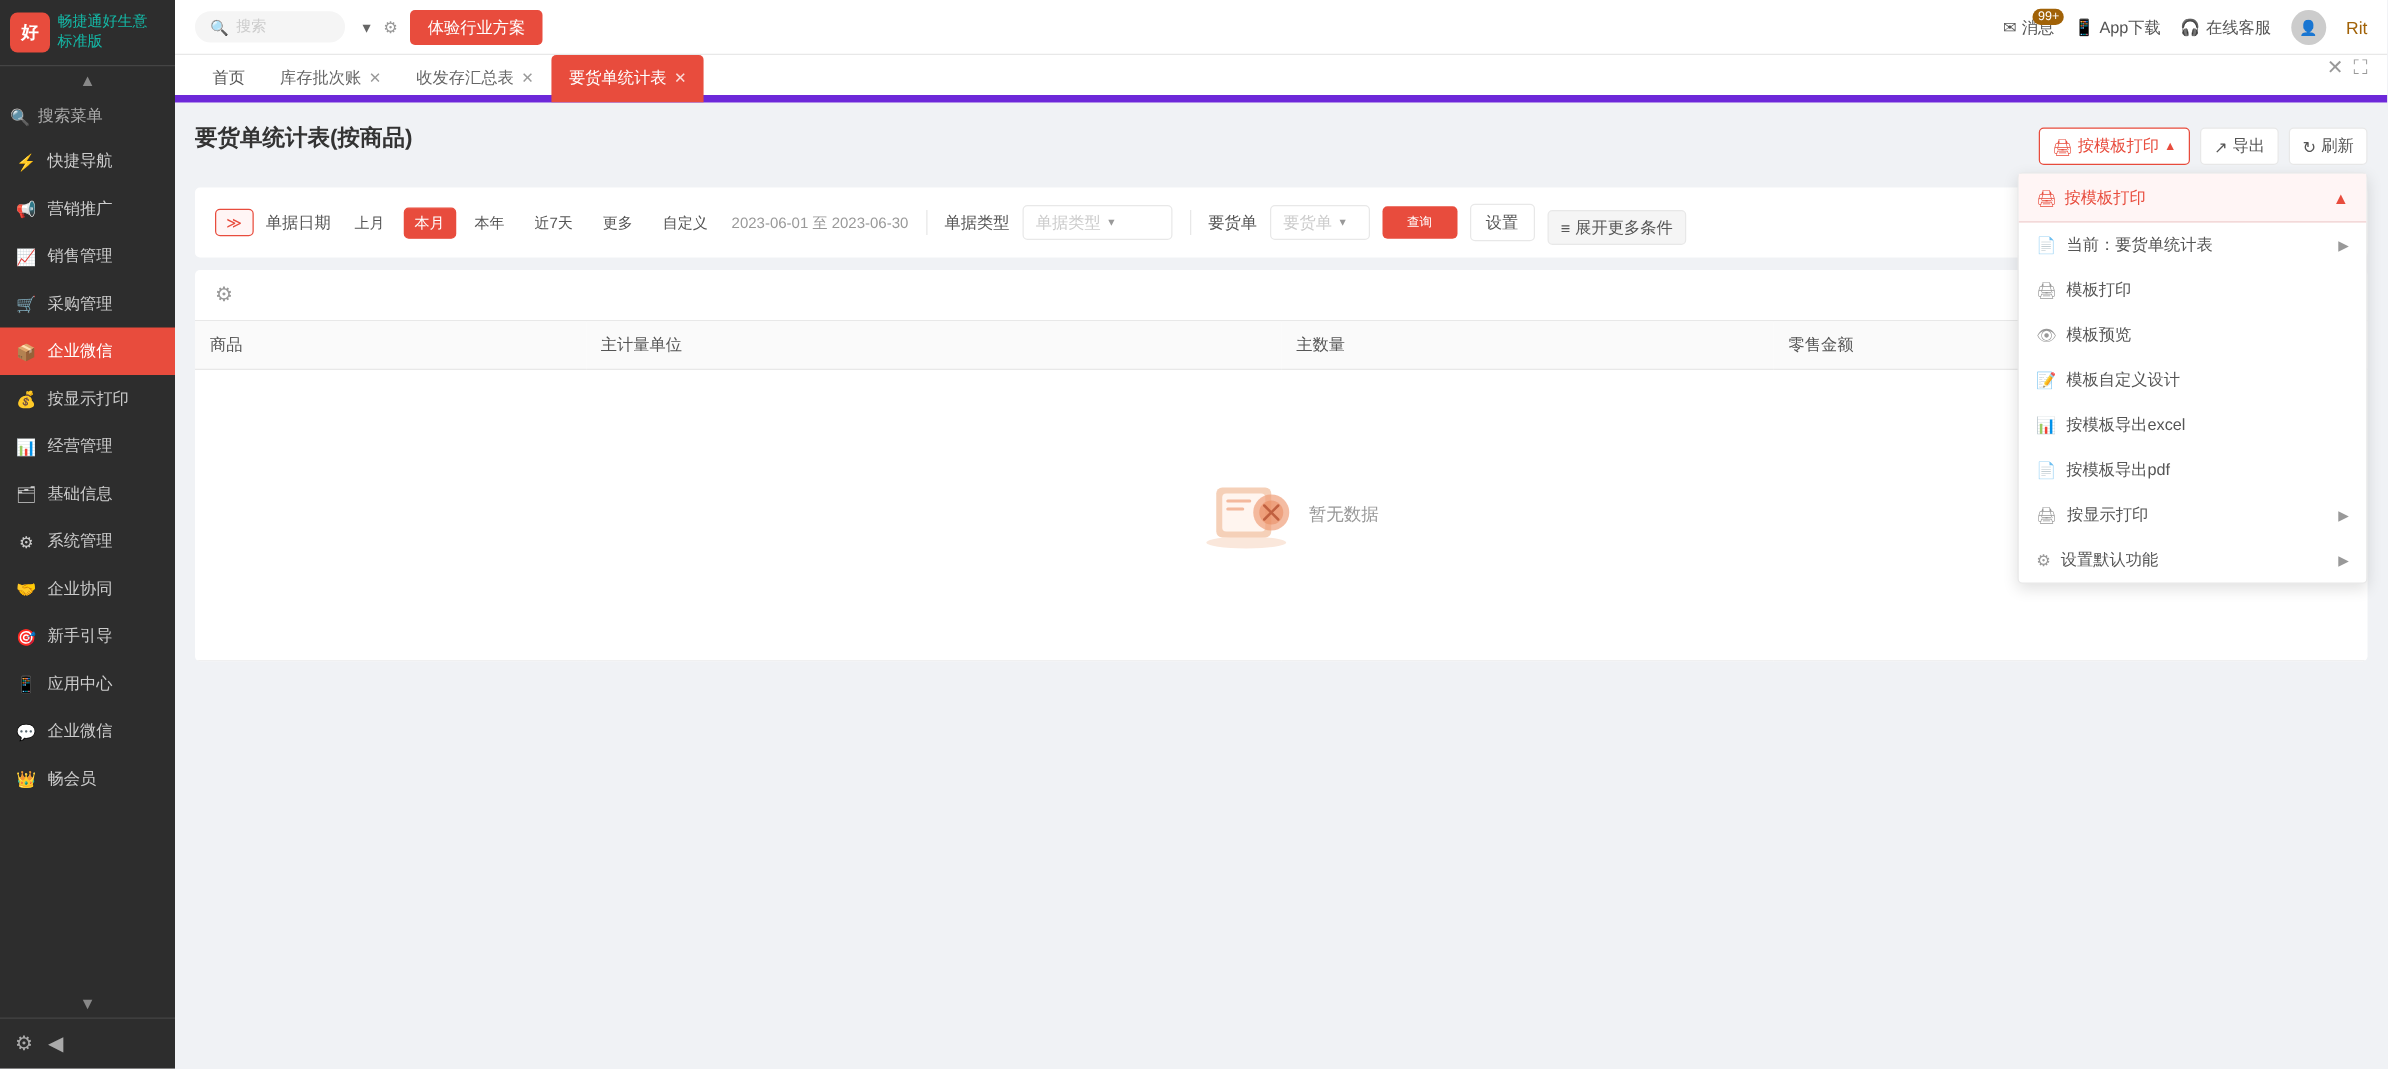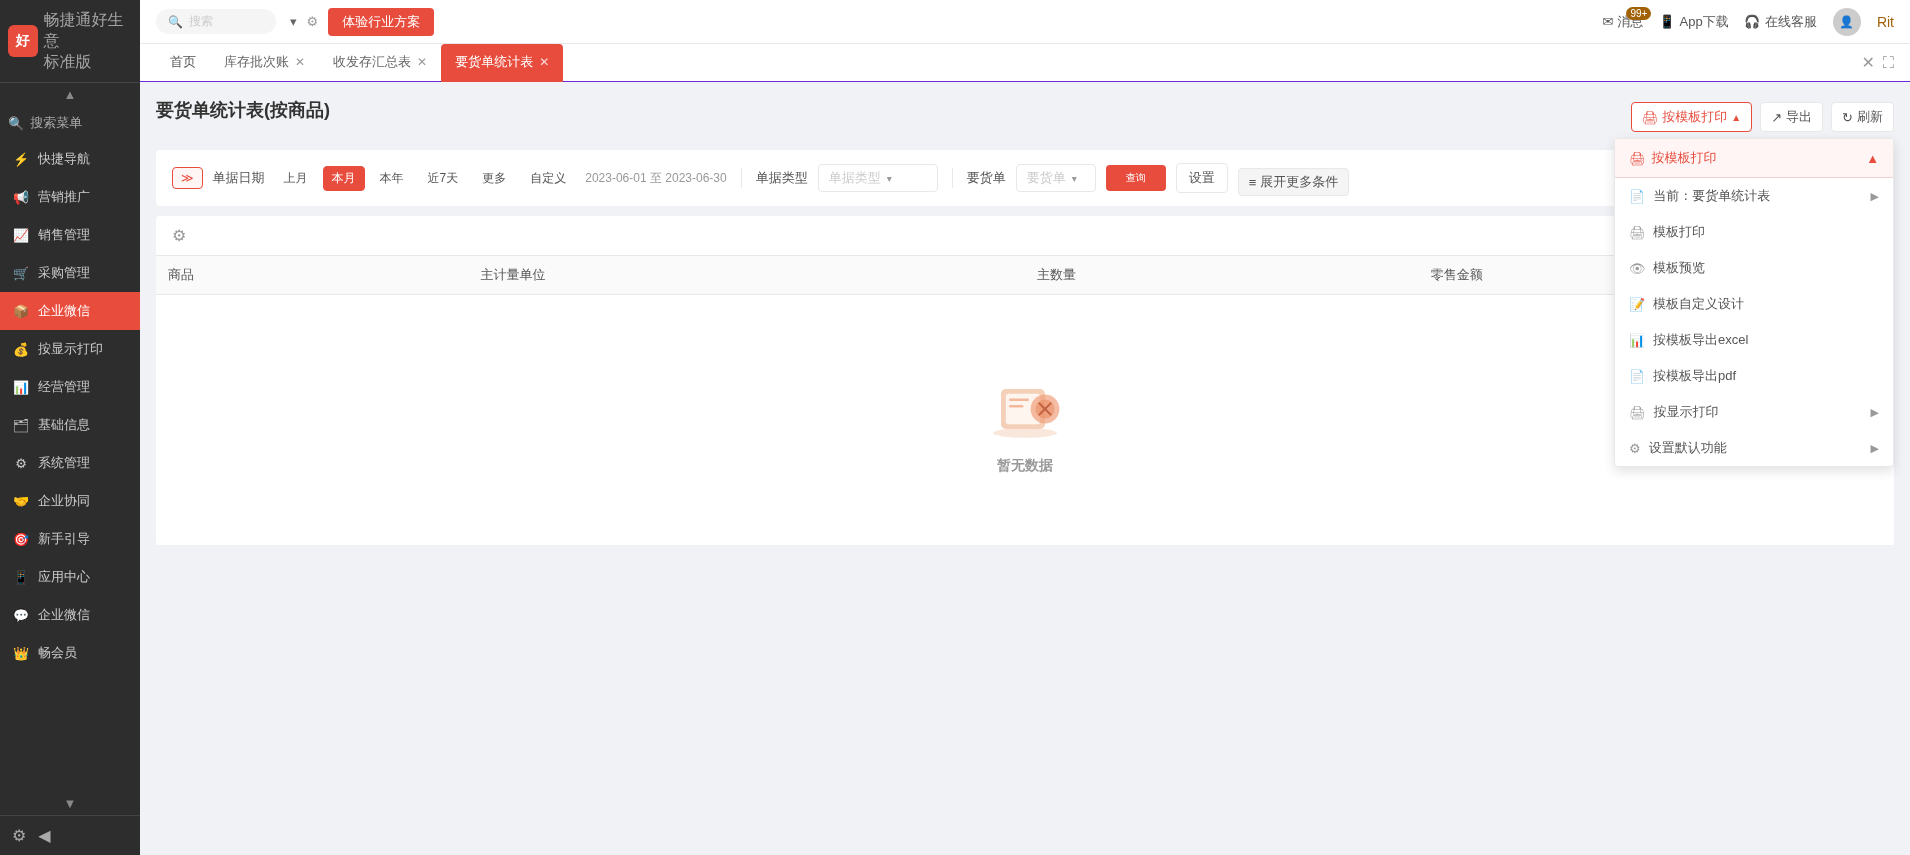--- a/index.html
+++ b/index.html
@@ -23,21 +23,21 @@
       border-bottom: 1px solid #444;
     }
     .sidebar-logo-icon {
       width: 32px;
       height: 32px;
       background: #e84c3d;
       border-radius: 6px;
       display: flex; align-items: center; justify-content: center;
       color: white; font-weight: bold; font-size: 14px;
     }
-    .sidebar-logo-text { font-size: 16px; color: #a3a3a3; line-height: 1.3; }
+    .sidebar-logo-text { font-size: 12px; color: #14b8a6; line-height: 1.3; }
 
     .sidebar-search {
       padding: 8px;
       display: flex; align-items: center; gap: 6px;
       color: #aaa; font-size: 13px; cursor: pointer;
     }
 
     .sidebar-nav { flex: 1; overflow-y: auto; }
     .sidebar-nav::-webkit-scrollbar { width: 4px; }
     .sidebar-nav::-webkit-scrollbar-thumb { background: #555; }
@@ -108,23 +108,23 @@
       width: 28px; height: 28px; border-radius: 50%;
       background: #ccc; display: flex; align-items: center; justify-content: center;
       color: #666; font-size: 12px;
     }
     .topbar-username { color: #a16207; font-size: 14px; }
 
     
     .tabbar {
       background: #fff;
       display: flex;
-      align-items: center;
+      align-items: flex-start;
       padding: 0 16px;
-      border-bottom: 1px solid #6d28d9;
+      border-bottom: 6px solid #6d28d9;
       height: 38px;
       flex-shrink: 0;
       gap: 0;
     }
     .tab-item {
       padding: 0 14px;
       height: 38px;
       display: flex; align-items: center; gap: 6px;
       font-size: 13px; color: #666; cursor: pointer;
       border-bottom: 2px solid transparent;
@@ -218,23 +218,22 @@
       text-align: left;
       color: #555;
       font-weight: 500;
       border-bottom: 1px solid #e8e8e8;
       white-space: nowrap;
     }
     tbody td { padding: 10px 12px; color: #333; border-bottom: 1px solid #f0f0f0; }
 
     
     .empty-state {
-      display: flex; flex-direction: column; align-items: center; justify-content: center;
+      display: flex; flex-direction: row; align-items: center; justify-content: center;
       padding: 60px 0;
-      font-weight: bold;
     }
     .empty-icon {
       width: 100px; height: 80px; margin-bottom: 12px;
     }
     .empty-text { color: #999; font-size: 14px; }
 
     
     .action-buttons {
       display: flex; align-items: center; gap: 8px; margin-left: auto;
     }

